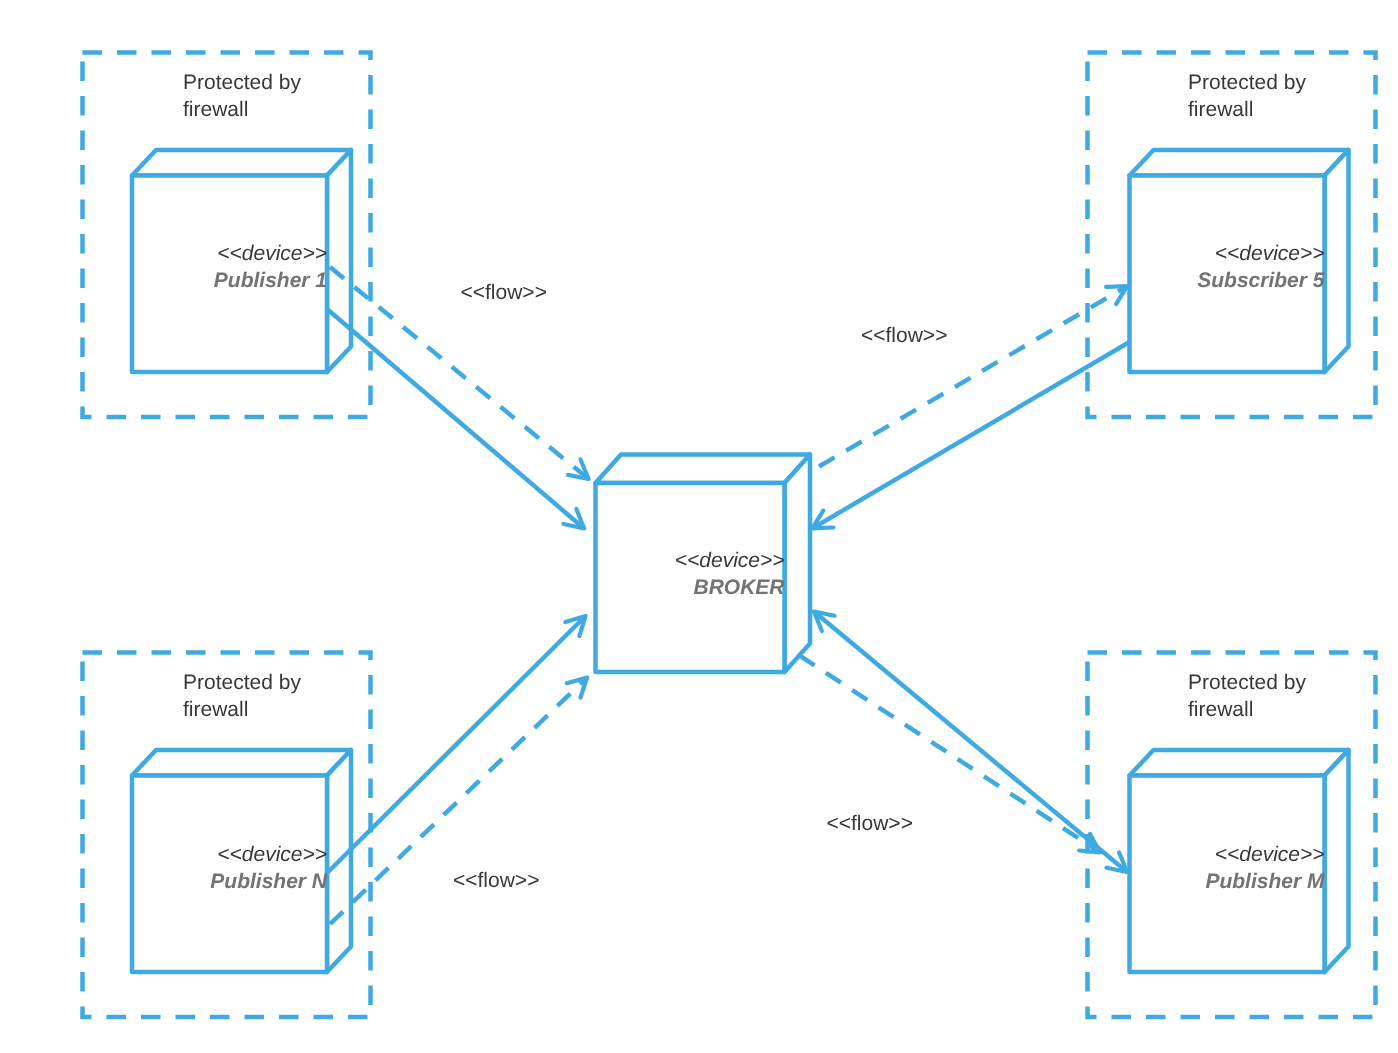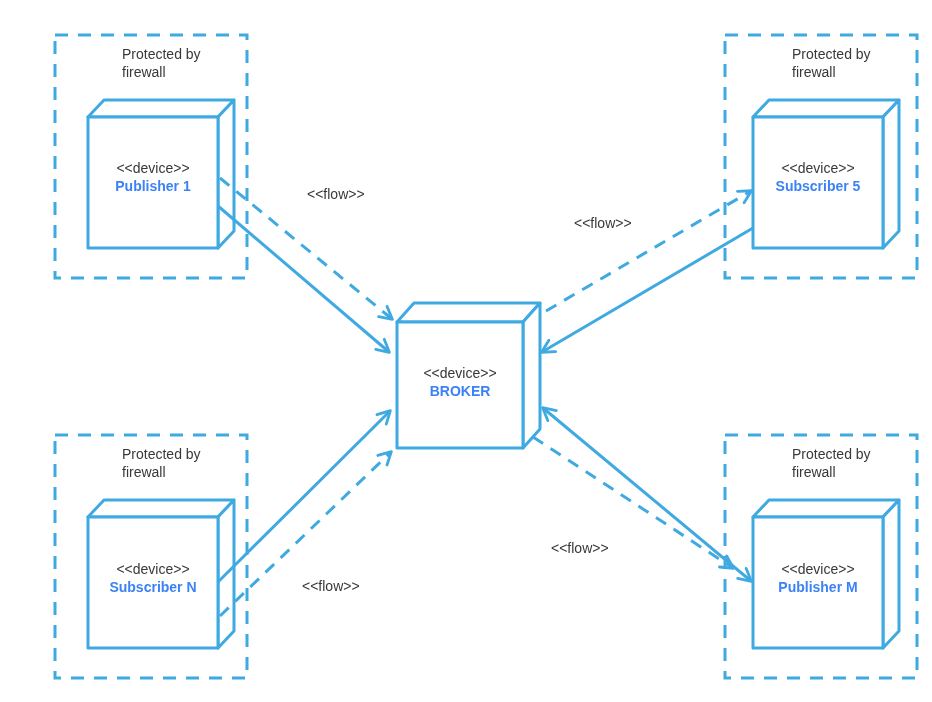--- a/index.html
+++ b/index.html
@@ -7,23 +7,23 @@
     position:relative;
     width:932px; height:702px;
     background:#ffffff;
     font-family:"Liberation Sans", sans-serif;
     color:#383838;
     overflow:hidden;
   }
   .canvas svg { position:absolute; left:0; top:0; }
   .lbl { position:absolute; font-size:14px; line-height:18px; }
   .fw-lbl span { display:block; }
-  .node-lbl { text-align:center; }
+  .node-lbl { text-align:right;font-style:italic; }
   .node-lbl .stereo { display:block; }
-  .node-lbl .node-name { display:block; font-weight:bold; color:#3b82f6; }
+  .node-lbl .node-name { display:block; font-weight:bold; color:#737373; }
   .flow-lbl { white-space:nowrap;text-align:right; }
 </style>
 </head>
 <body>
 
 <div class="canvas">
 
   <svg width="932" height="702" viewBox="0 0 932 702">
     <defs>
       <marker id="arrow" viewBox="0 0 10 10" refX="8.2" refY="5" markerWidth="5.5" markerHeight="5.5" orient="auto-start-reverse" markerUnits="strokeWidth">
@@ -102,21 +102,21 @@
   <div class="lbl node-lbl" style="left:88px; top:159px; width:130px;">
     <span class="stereo">&lt;&lt;device&gt;&gt;</span>
     <span class="node-name">Publisher 1</span>
   </div>
   <div class="lbl node-lbl" style="left:753px; top:159px; width:130px;">
     <span class="stereo">&lt;&lt;device&gt;&gt;</span>
     <span class="node-name">Subscriber 5</span>
   </div>
   <div class="lbl node-lbl" style="left:88px; top:560px; width:130px;">
     <span class="stereo">&lt;&lt;device&gt;&gt;</span>
-    <span class="node-name">Subscriber N</span>
+    <span class="node-name">Publisher N</span>
   </div>
   <div class="lbl node-lbl" style="left:753px; top:560px; width:130px;">
     <span class="stereo">&lt;&lt;device&gt;&gt;</span>
     <span class="node-name">Publisher M</span>
   </div>
   <div class="lbl node-lbl" style="left:397px; top:364px; width:126px;">
     <span class="stereo">&lt;&lt;device&gt;&gt;</span>
     <span class="node-name">BROKER</span>
   </div>
 

